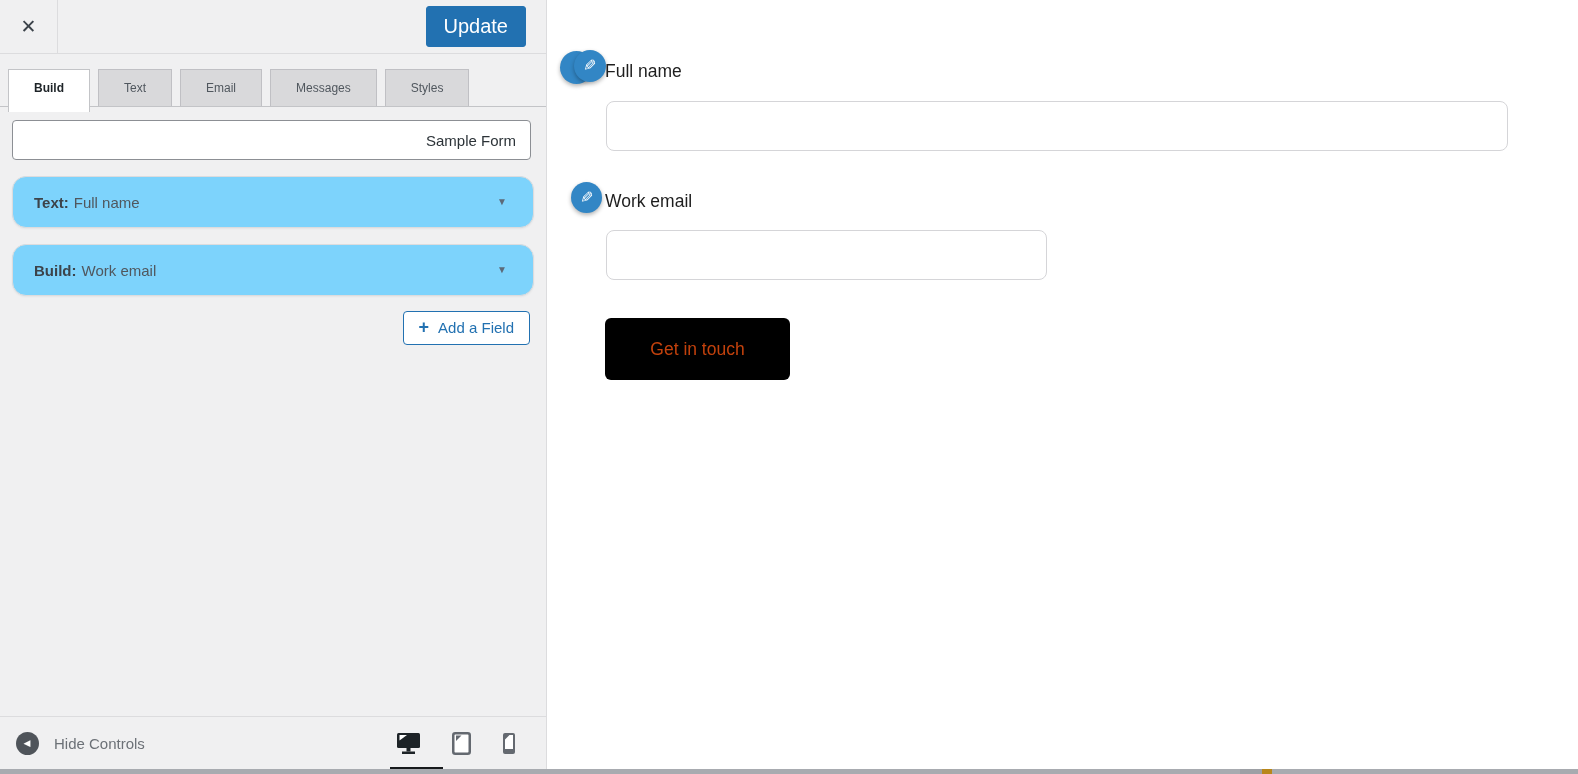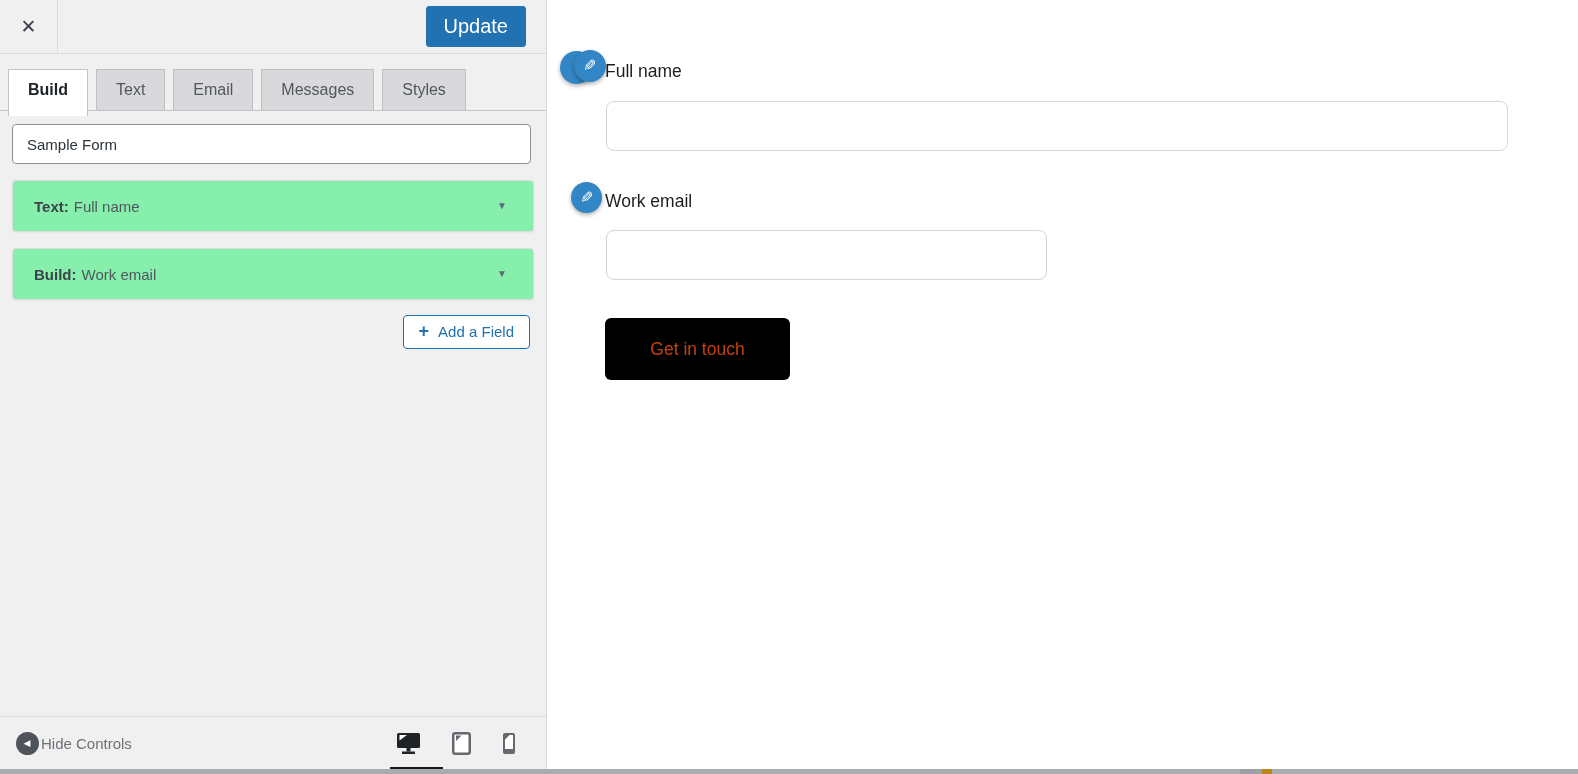--- a/index.html
+++ b/index.html
@@ -31,38 +31,38 @@
     border-radius:3px;padding:8px 17px;font-size:20px;cursor:pointer;
     font-family:inherit;
   }
 
   .tabs{
     display:flex;align-items:flex-end;gap:8px;
     padding:15px 8px 0 8px;border-bottom:1px solid #c3c4c7;
   }
   .tab{
     background:#d9d9db;border:1px solid #c0c0c4;border-bottom:none;
-    padding:11px 19px 11px;font-size:16px;color:#50575e;cursor:pointer;
+    padding:11px 25px 11px;font-size:12px;color:#50575e;cursor:pointer;
     box-sizing:border-box;
   }
   .tab.active{
     background:#fff;color:#1d2327;font-weight:700;
     margin-bottom:-6px;padding-bottom:17px;border-color:#c3c4c7;
   }
 
   .form-title-input{
     margin:13px 12px 0 12px;height:40px;background:#fff;
     border:1px solid #8c8f94;border-radius:4px;padding:0 14px;
     font-size:15px;color:#2c3338;box-sizing:border-box;font-family:inherit;
-    width:519px;outline:none;
+    width:519px;outline:none;text-align:right;
   }
 
   .field-card{
-    margin:16px 12px 0 12px;height:52px;background:#86efac;
-    border:1px solid #dcdcde;border-radius:4px;
+    margin:16px 12px 0 12px;height:52px;background:#7dd3fc;
+    border:1px solid #dcdcde;border-radius:14px;
     box-shadow:0 1px 2px rgba(0,0,0,.05);
     display:flex;align-items:center;padding:0 26px 0 21px;
     box-sizing:border-box;font-size:15px;cursor:pointer;
   }
   .field-type{font-weight:700;color:#3c434a;}
   .field-name{color:#50575e;margin-left:5px;}
   .caret{margin-left:auto;color:#5c6a79;font-size:10px;line-height:1;}
 
   .add-field-row{display:flex;justify-content:flex-end;margin:15px 16px 0 0;}
   .add-field-btn{
@@ -76,21 +76,21 @@
 
   .panel-footer{
     flex:0 0 53px;border-top:1px solid #dcdcde;box-sizing:border-box;
     display:flex;align-items:center;padding:0 16px;position:relative;
   }
   .back-circle{
     width:23px;height:23px;border-radius:50%;background:#4f545a;color:#fff;
     display:flex;align-items:center;justify-content:center;font-size:9px;
     cursor:pointer;padding-right:1px;box-sizing:border-box;
   }
-  .hide-controls-label{margin-left:2px;color:#6c7177;font-size:15px;cursor:pointer;}
+  .hide-controls-label{margin-left:15px;color:#6c7177;font-size:15px;cursor:pointer;}
   .device-group{margin-left:auto;display:flex;align-items:center;gap:31px;padding-right:14px;}
   .device-btn{cursor:pointer;display:flex;align-items:center;}
   .active-device-indicator{
     position:absolute;left:390px;bottom:-5px;width:53px;height:7px;background:#17191c;
   }
 
   
   .preview{position:absolute;left:548px;top:0;width:1030px;height:769px;background:#fff;}
   .edit-circle{
     position:absolute;border-radius:50%;background:#3286c5;

